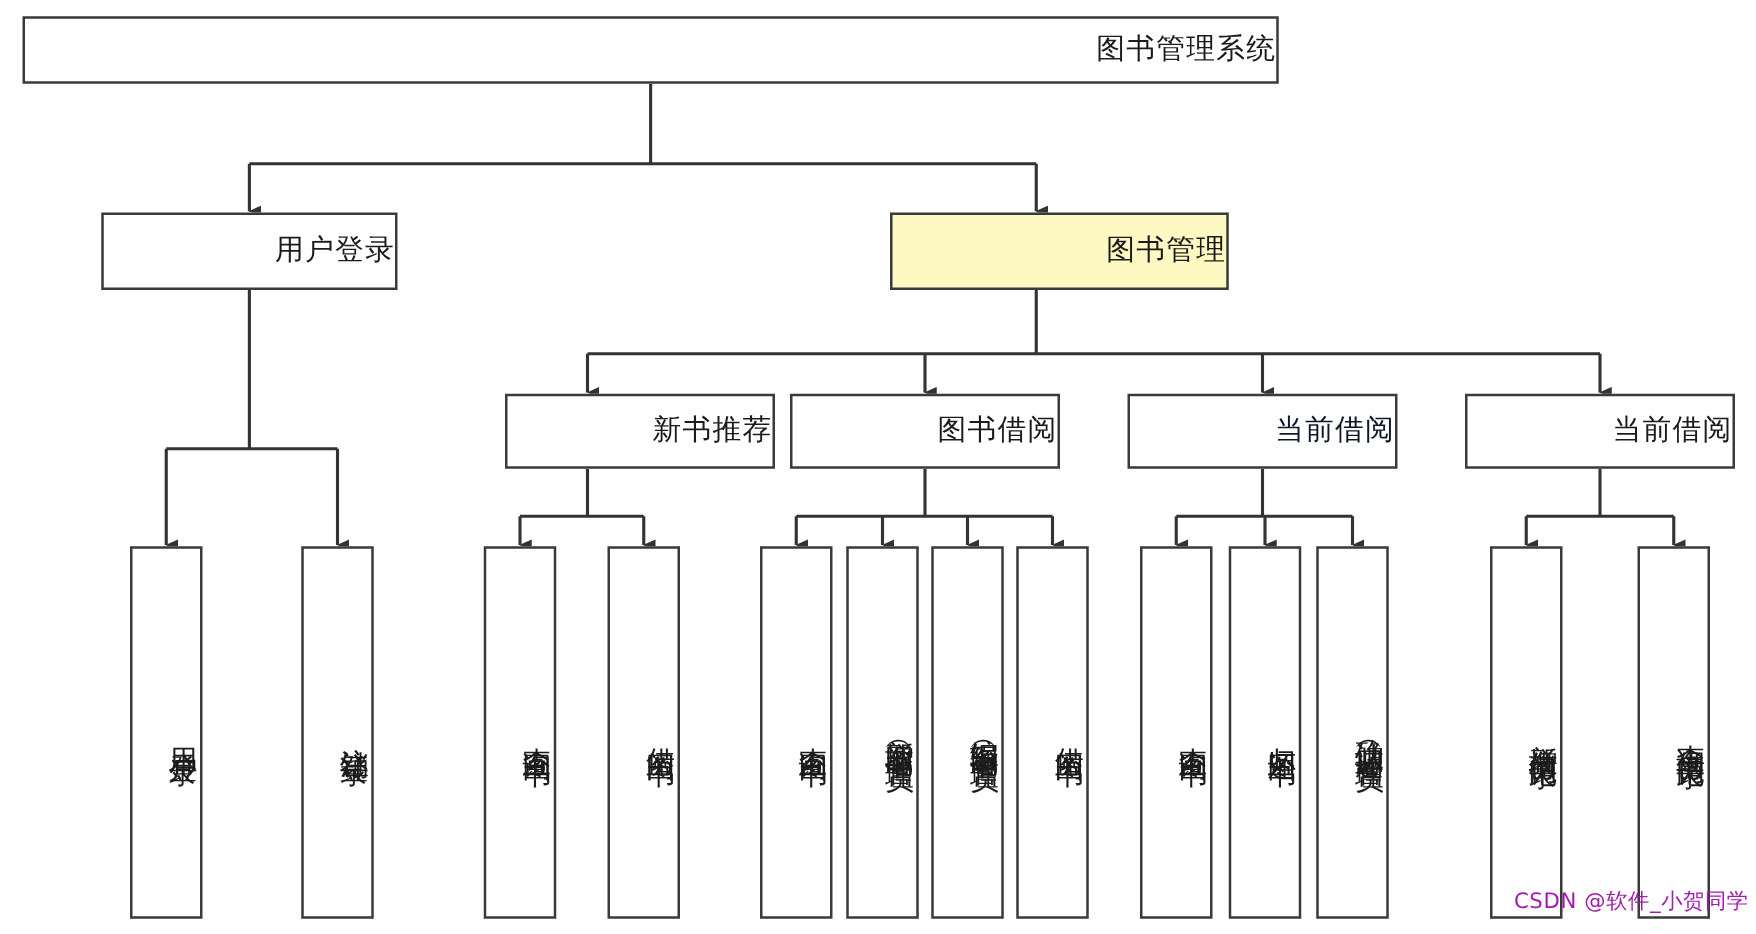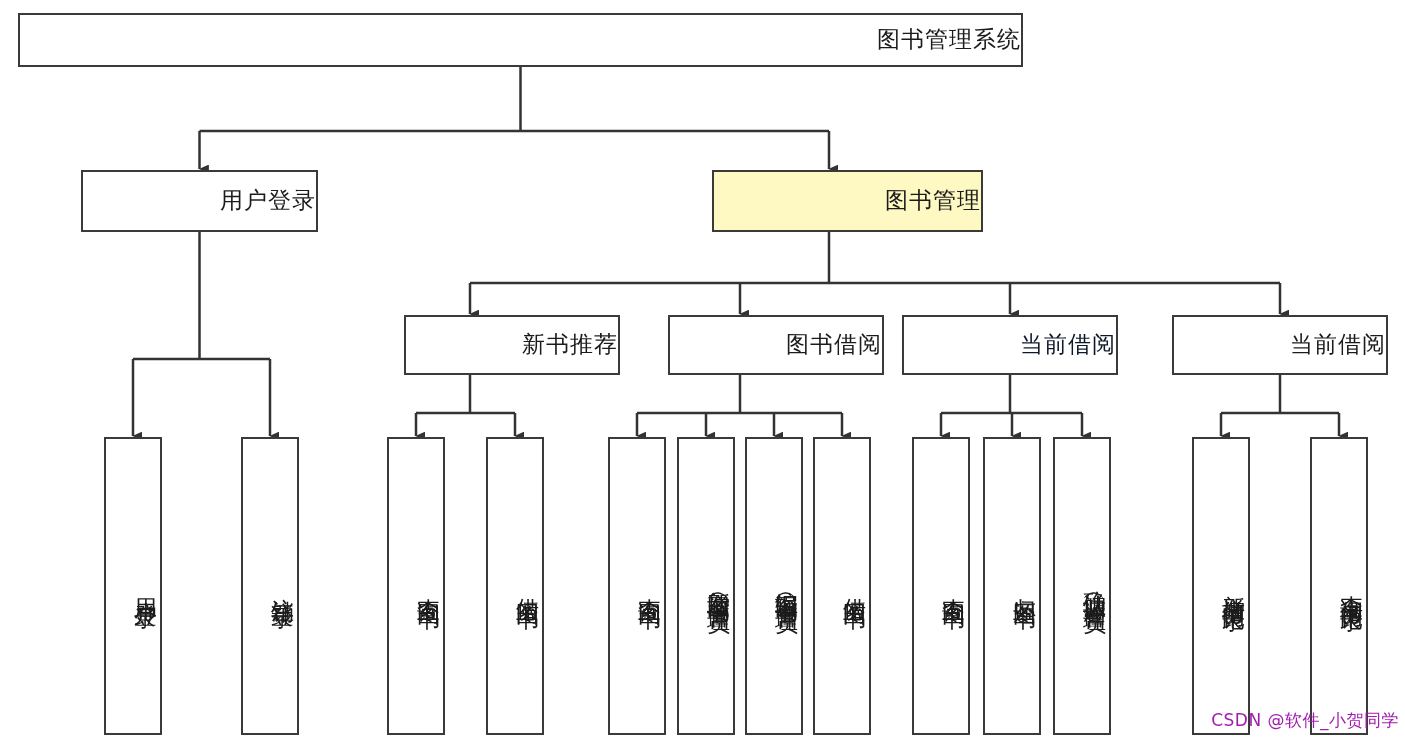--- a/index.html
+++ b/index.html
@@ -120,21 +120,21 @@
       </div>
       <div class="node horiz" style="left: 81px; top: 170px; width: 237px; height: 62px; border-color: rgb(58, 58, 58); background: rgb(255, 255, 255); color: rgb(27, 27, 27);">
         <span class="htext">用户登录</span>
       </div>
       <div class="node horiz" style="left: 712px; top: 170px; width: 271px; height: 62px; border-color: rgb(58, 58, 58); background: #fef9c3; color: rgb(27, 27, 27);">
         <span class="htext">图书管理</span>
       </div>
       <div class="node horiz" style="left: 362px; top: 315px; width: 216px; height: 60px; border-color: rgb(58, 58, 58); background: rgb(255, 255, 255); color: rgb(27, 27, 27); margin-left: 42px;">
         <span class="htext">新书推荐</span>
       </div>
-      <div class="node horiz" style="left: 632px; top: 315px; width: 216px; height: 60px; border-color: rgb(58, 58, 58); background: rgb(255, 255, 255); color: rgb(27, 27, 27); margin-left: 36px;">
+      <div class="node horiz" style="left: 632px; top: 315px; width: 216px; height: 60px; border-color: rgb(58, 58, 58); background: rgb(255, 255, 255); color: rgb(27, 27, 27);">
         <span class="htext">图书借阅</span>
       </div>
       <div class="node horiz" style="left: 902px; top: 315px; width: 216px; height: 60px; border-color: rgb(58, 58, 58); background: rgb(255, 255, 255); color: #0f172a;">
         <span class="htext">当前借阅</span>
       </div>
       <div class="node horiz" style="left: 1172px; top: 315px; width: 216px; height: 60px; border-color: rgb(58, 58, 58); background: rgb(255, 255, 255); color: rgb(27, 27, 27);">
         <span class="htext">当前借阅</span>
       </div>
       <div class="node vert" style="left: 104px; top: 437px; width: 58px; height: 298px; border-color: rgb(58, 58, 58); background: rgb(255, 255, 255); color: rgb(27, 27, 27);">
         <span class="vtext">用户登录</span>

